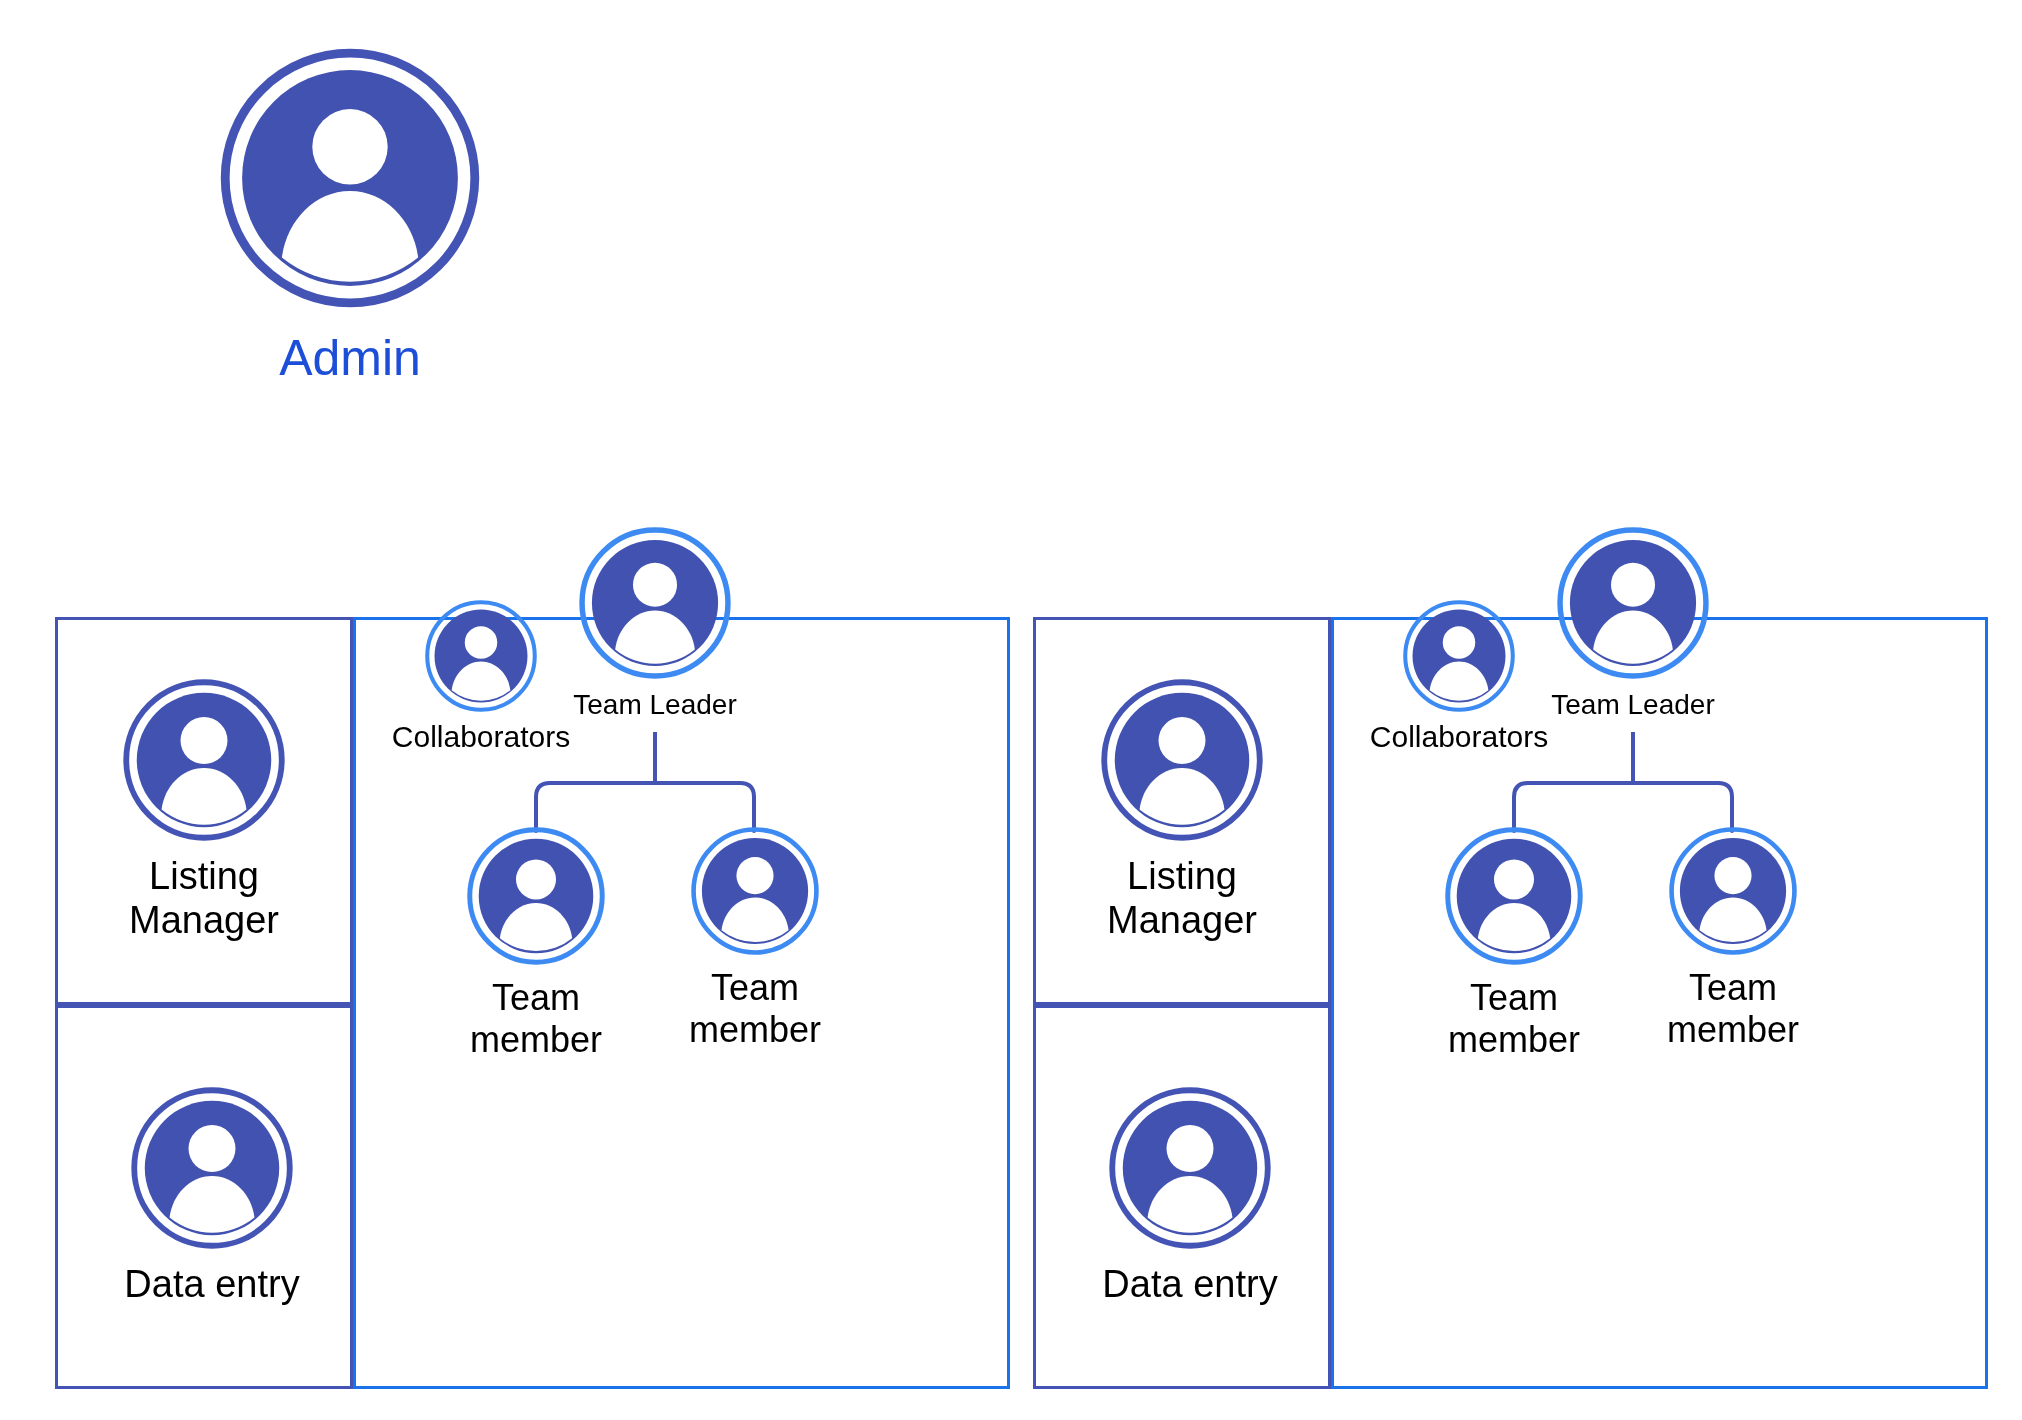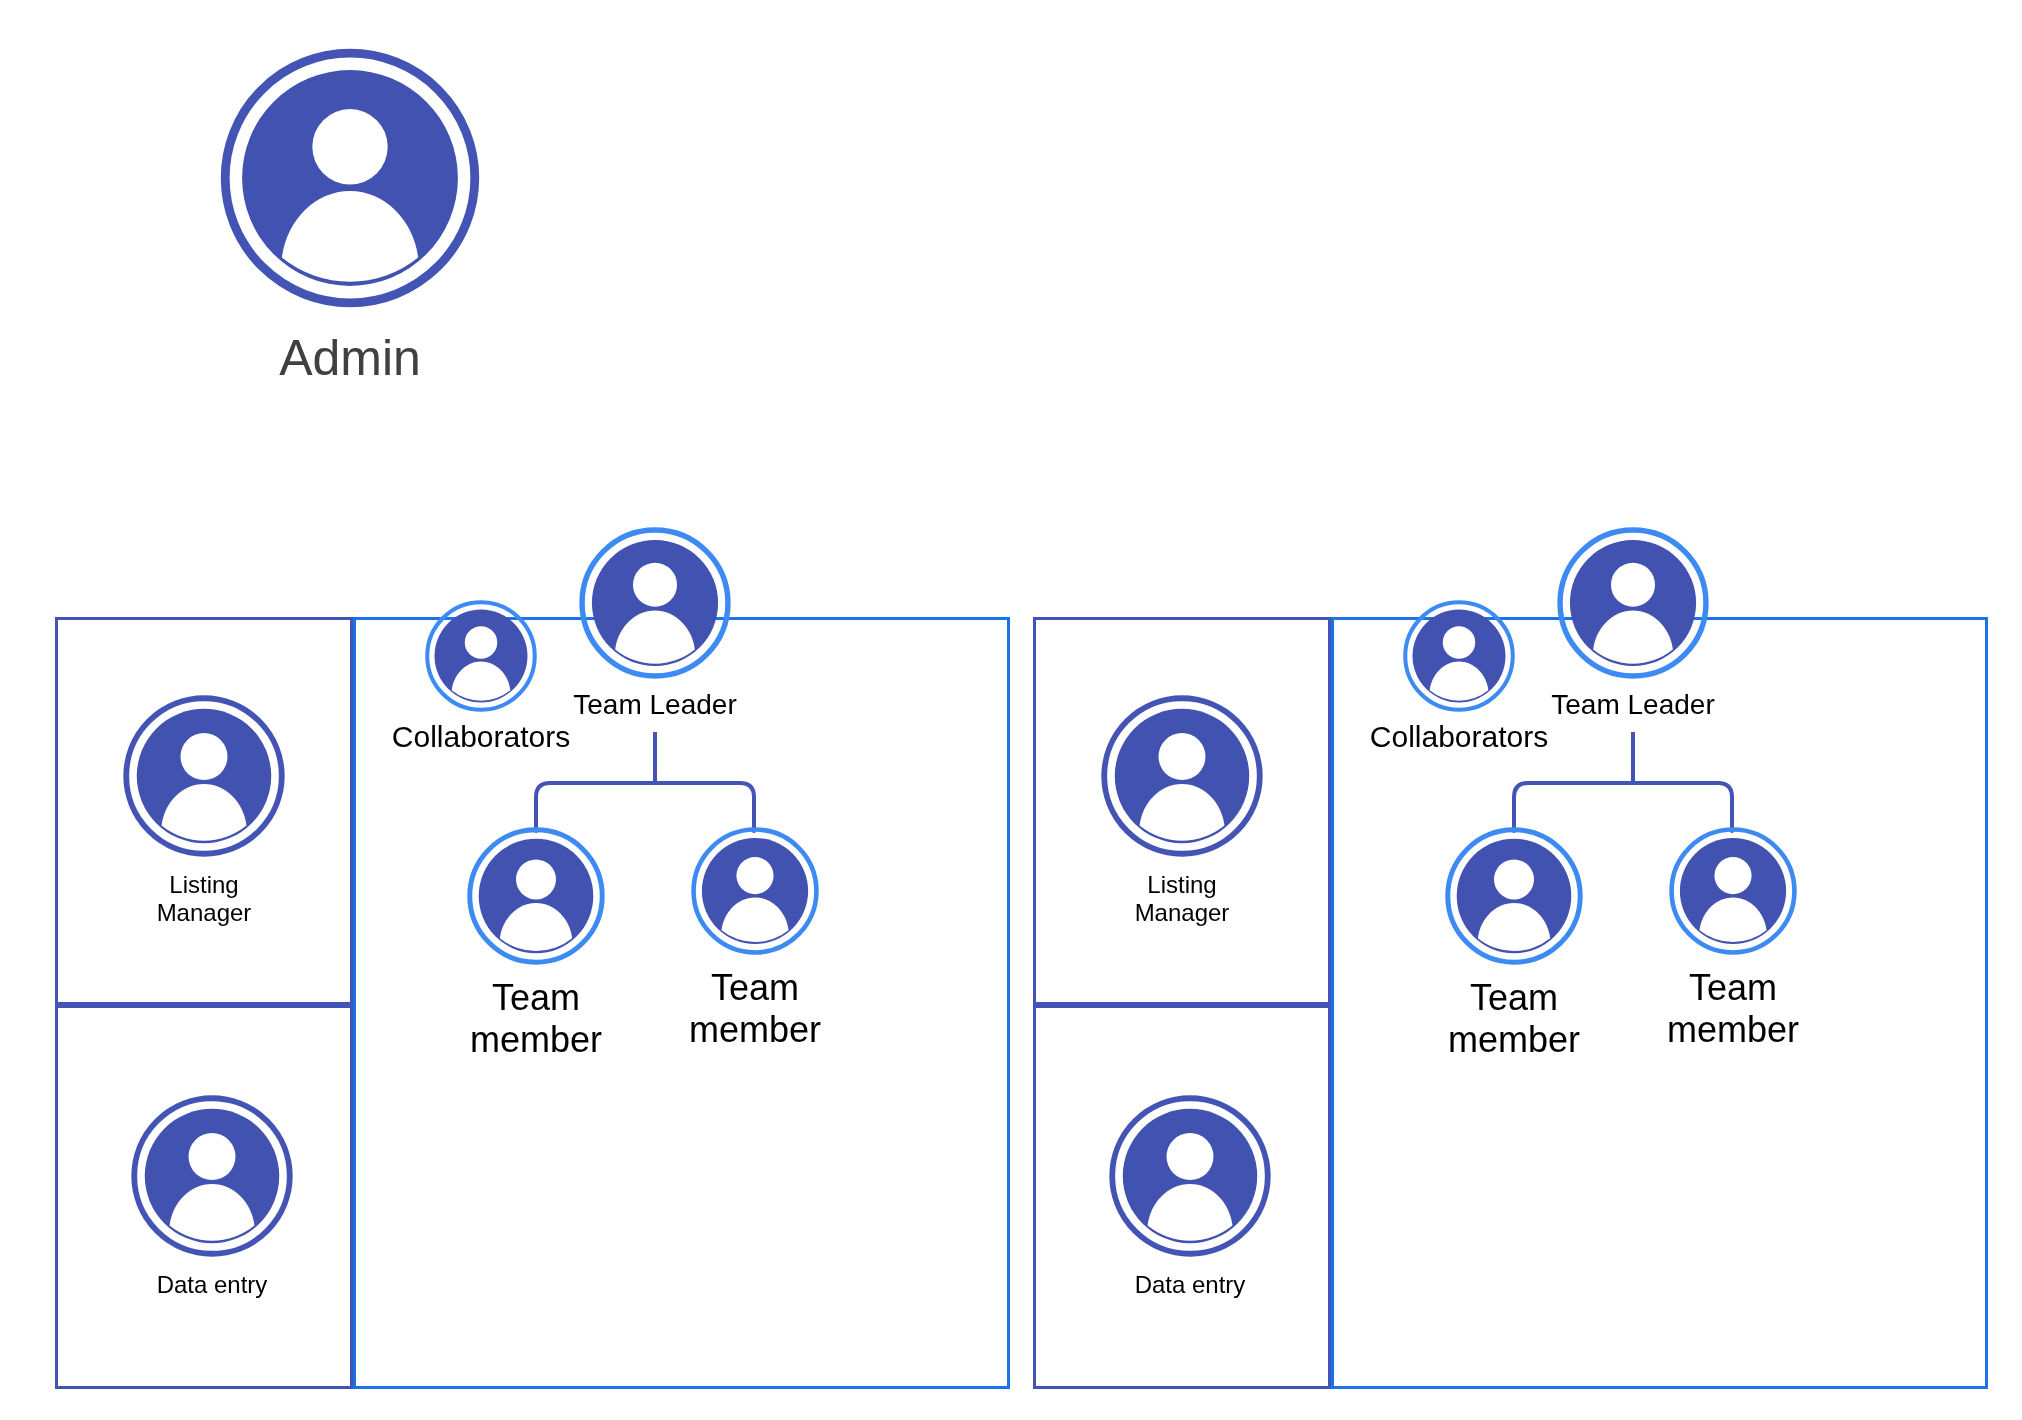--- a/index.html
+++ b/index.html
@@ -37,21 +37,21 @@
   .top-node {
     position: absolute;
     text-align: center;
   }
   .top-node .avatar-wrap { display: flex; justify-content: center; }
   .top-label {
     font-size: 50px;
     line-height: 1.12;
     margin-top: 22px;
     white-space: nowrap;
-    color: #404040;
+    color: #1d4ed8;
     font-weight: 400;
   }
 
   
   .group {
     position: absolute;
     display: flex;
     align-items: stretch;
   }
   .left-col {
@@ -63,21 +63,21 @@
     box-sizing: border-box;
     border: 3px solid #4454b5;
     display: flex;
     flex-direction: column;
     align-items: center;
     justify-content: center;
     position: relative;
   }
   .cell.bottom-cell { border-top: 3px solid #4454b5; padding-left: 16px; }
   .cell-label {
-    font-size: 24px;
+    font-size: 38px;
     line-height: 1.15;
     text-align: center;
     margin-top: 14px;
     color: #000;
   }
   .right-col {
     box-sizing: border-box;
     border: 3px solid #1a73e8;
     position: relative;
   }

